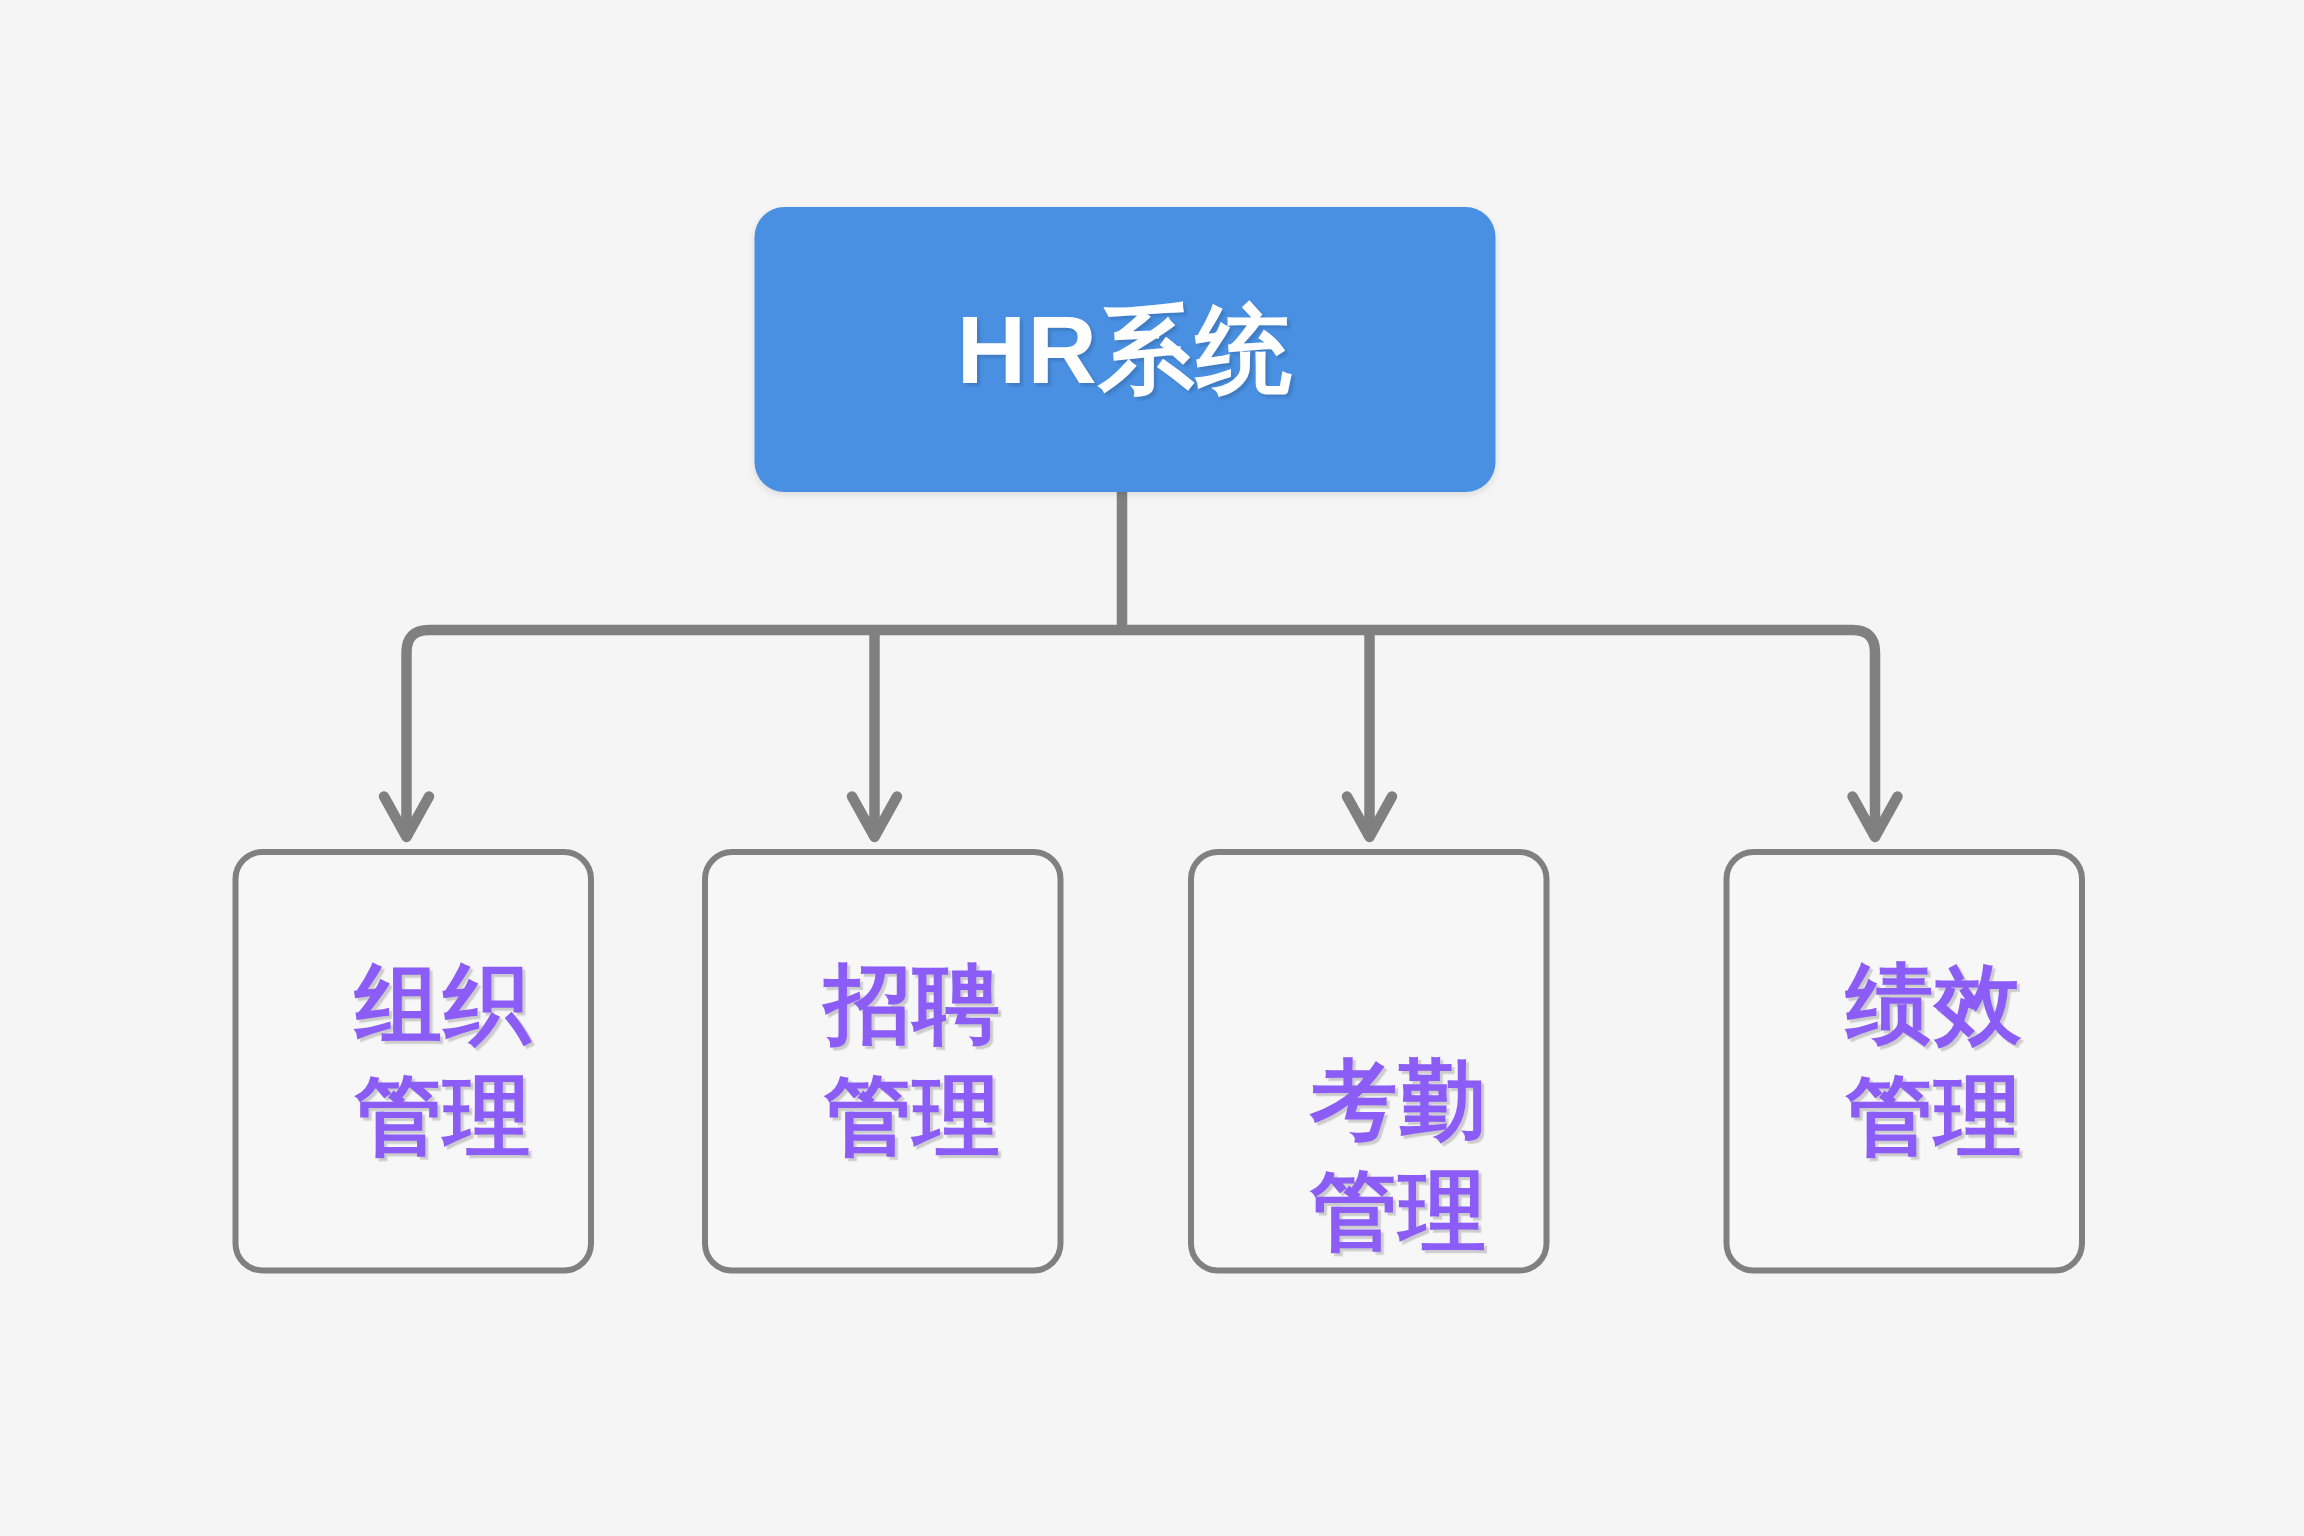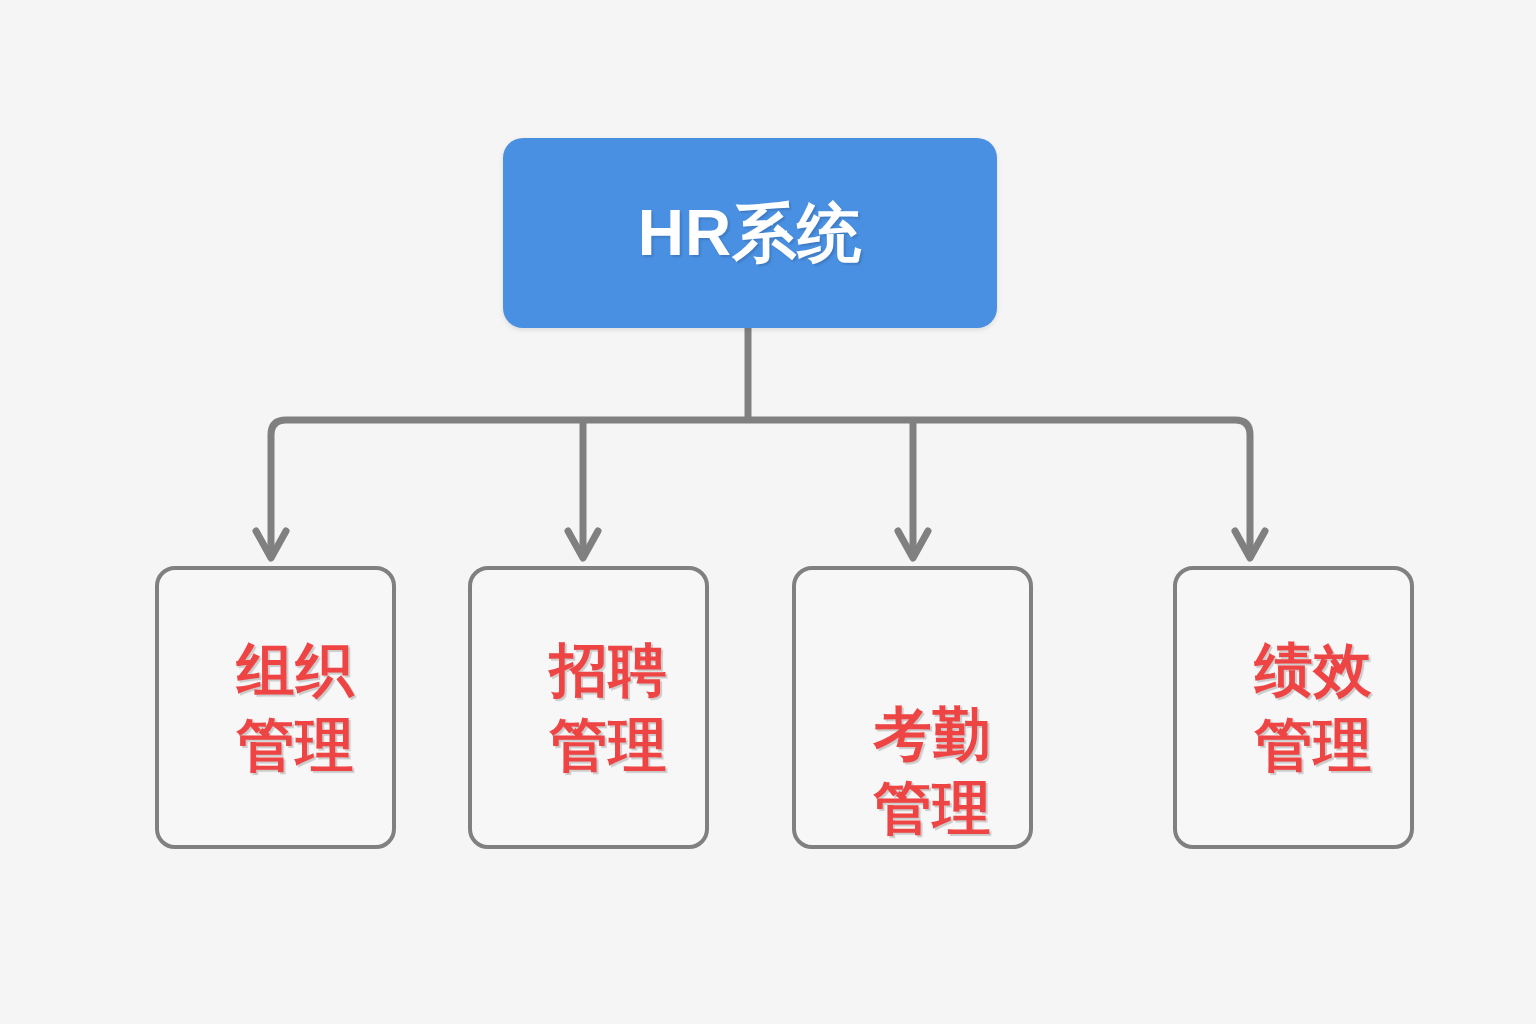--- a/index.html
+++ b/index.html
@@ -66,35 +66,35 @@
     background: #f7f7f7;
     border: 4px solid #808080;
     border-radius: 20px;
     box-sizing: border-box;
     display: flex;
     flex-direction: column;
     align-items: center;
     justify-content: center;
   }
   .child-node .child-label {
-    color: #ef4444;
+    color: #8b5cf6;
     font-size: 58px;
     font-weight: bold;
     line-height: 1.28;
     text-align: center;
     letter-spacing: 1px;
     text-shadow: 2px 2px 1px rgba(0,0,0,0.18);
     white-space: pre-line;
     margin-left: 40px;
   }
 
   .child-node.n1 { left: 155px; }
   .child-node.n2 { left: 468px; }
   .child-node.n3 { left: 792px; justify-content: flex-end; }
-  .child-node.n4 { left: 1173px; }
+  .child-node.n4 { left: 1149px; }
 </style>
 </head>
 <body>
 
 <div id="diagram-canvas">
 
   <svg id="connector-layer" viewBox="0 0 1536 1024" width="1536" height="1024" xmlns="http://www.w3.org/2000/svg">
     <g fill="none" stroke="#808080" stroke-width="7" stroke-linecap="butt" stroke-linejoin="round">
 
       <path d="M748,328 L748,420"></path>

